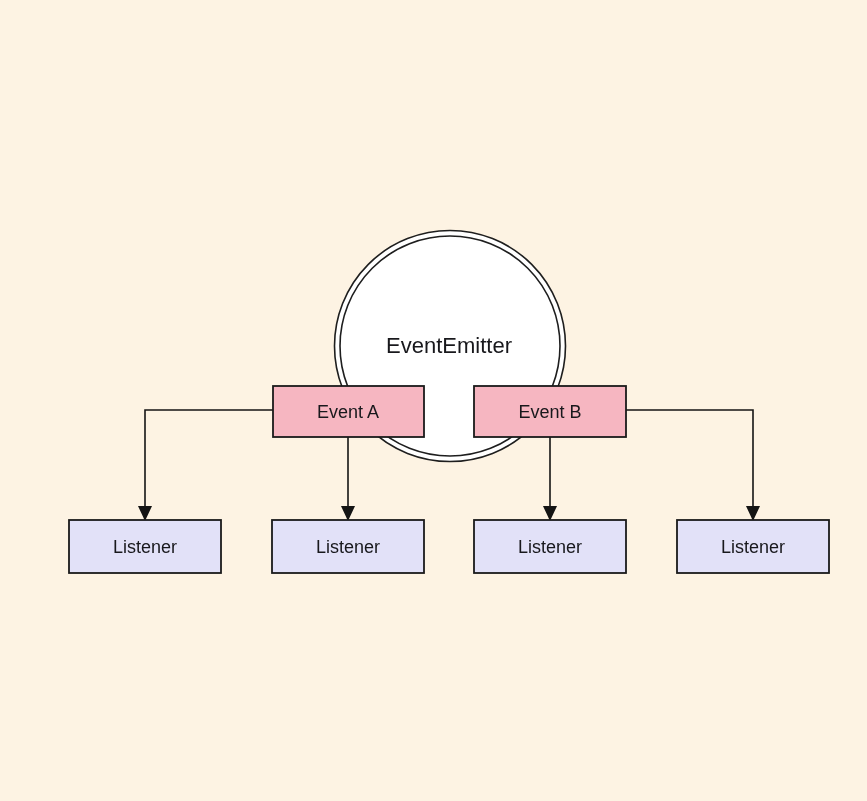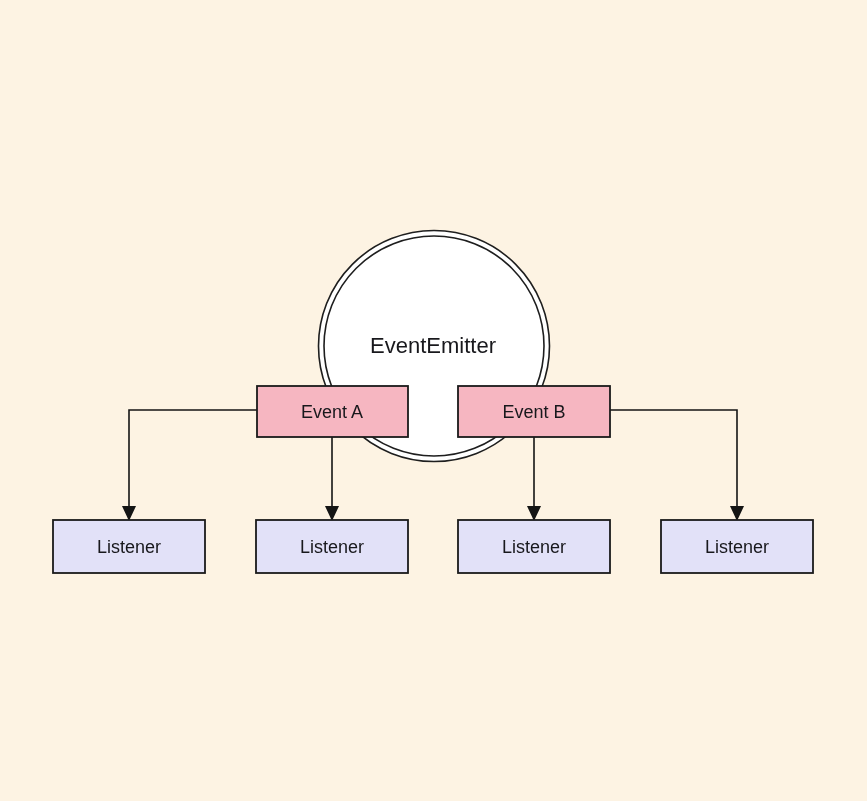--- a/index.html
+++ b/index.html
@@ -8,20 +8,21 @@
     width: 867px;
     height: 801px;
     background: #fdf3e3;
     font-family: "Liberation Sans", sans-serif;
     overflow: hidden;
   }
   .stage {
     position: relative;
     width: 701px;
     height: 801px;
+    margin-left: 16px;
   }
   svg { display: block; }
   .node-rect {
     stroke: #1a1a1a;
     stroke-width: 1.8;
   }
   .emitter-circle-outer {
     stroke: #1e1e1e;
     stroke-width: 1.6;
   }

